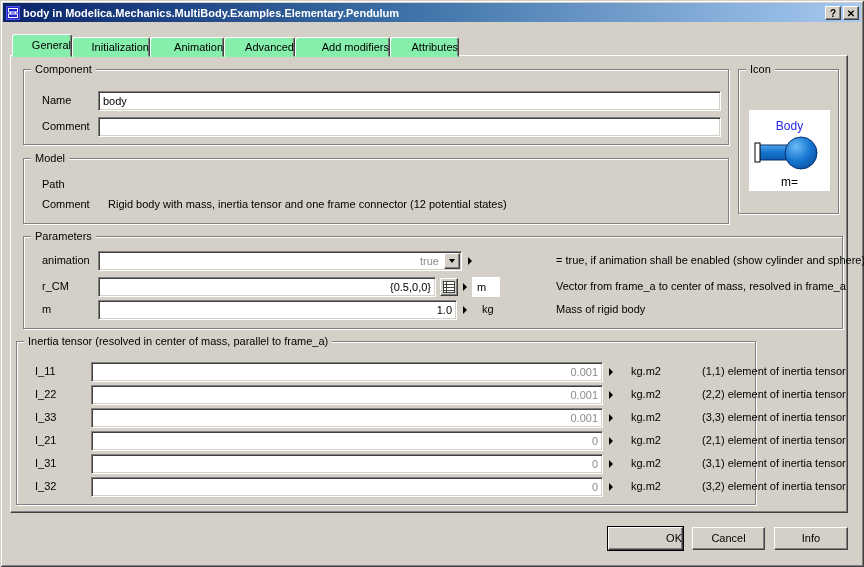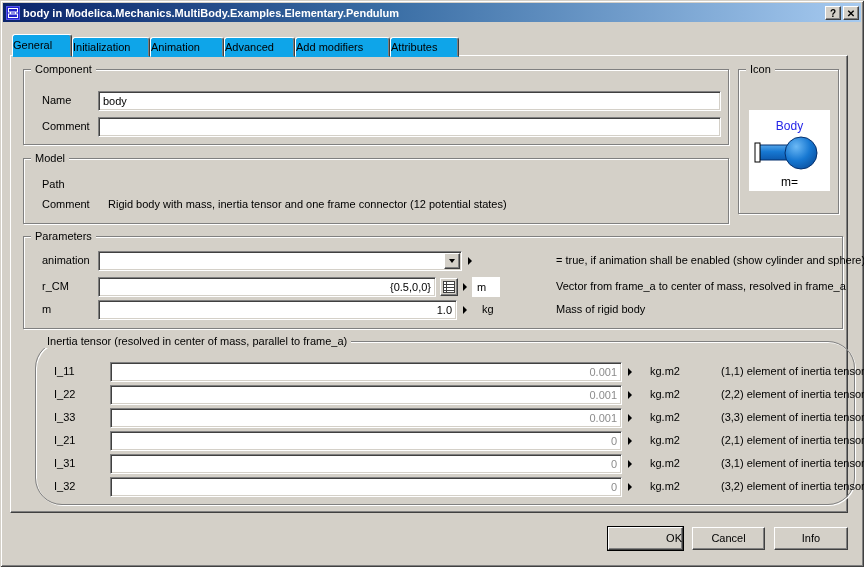--- a/index.html
+++ b/index.html
@@ -32,22 +32,22 @@
     box-shadow: inset -1px -1px 0 #808080;
     cursor:default;
   }
 
   
   .tabbar {
     position:absolute; left:12px; top:33px; height:23px;
     display:flex; align-items:flex-end; z-index:3;
   }
   .tab {
-    height:20px; line-height:19px; text-align:left;
-    background:#0ea5e9; margin-bottom:-1px;
+    height:20px; line-height:19px; text-align:right;
+    background:#86efac; margin-bottom:-1px;
     border:1px solid; border-color:#fff #404040 transparent #fff;
     box-shadow: inset -1px 0 0 #808080;
     border-top-left-radius:3px; border-top-right-radius:3px;
     cursor:default; white-space:nowrap;
   }
   .tab.active {
     height:23px; line-height:21px; z-index:4; position:relative;
     font-size:11px;
   }
 
@@ -214,20 +214,21 @@
         <span class="static-value">Rigid body with mass, inertia tensor and one frame connector (12 potential states)</span>
       </div>
     </div>
 
     <div class="groupbox" style="left:12px; top:180px; width:820px; height:93px;">
       <span class="legend">Parameters</span>
 
       <div class="row" style="top:14px;">
         <span class="rowlabel">animation</span>
         <div class="field" style="left:56px; width:364px;">
+          <span class="val right gray" style="padding-right:22px;">true</span>
           <span class="combo-btn">
               <span class="arrow-down"></span>
             </span>
         </div>
         <span class="tri" style="left:426px;"></span>
         <span class="desc" style="left:479px;">= true, if animation shall be enabled (show cylinder and sphere)</span>
       </div>
 
       <div class="row" style="top:40px;text-decoration:underline;">
         <span class="rowlabel">r_CM</span>
@@ -252,21 +253,21 @@
         <span class="rowlabel">m</span>
         <div class="field" style="left:56px; width:359px;">
           <span class="val right">1.0</span>
         </div>
         <span class="tri" style="left:421px;"></span>
         <span class="unit" style="left:432px;">kg</span>
         <span class="desc" style="left:479px;">Mass of rigid body</span>
       </div>
     </div>
 
-    <div class="groupbox" style="left:24px; top:285px; width:820px; height:164px;border-radius:27px;">
+    <div class="groupbox" style="left:5px; top:285px; width:740px; height:164px;">
       <span class="legend">Inertia tensor (resolved in center of mass, parallel to frame_a)</span>
 
       <div class="row" style="top:20px;">
         <span class="rowlabel">I_11</span>
         <div class="field" style="left:56px; width:512px;">
           <span class="val right gray">0.001</span>
         </div>
         <span class="tri" style="left:574px;"></span>
         <span class="unit" style="left:588px;">kg.m2</span>
         <span class="desc" style="left:632px;">(1,1) element of inertia tensor</span>

